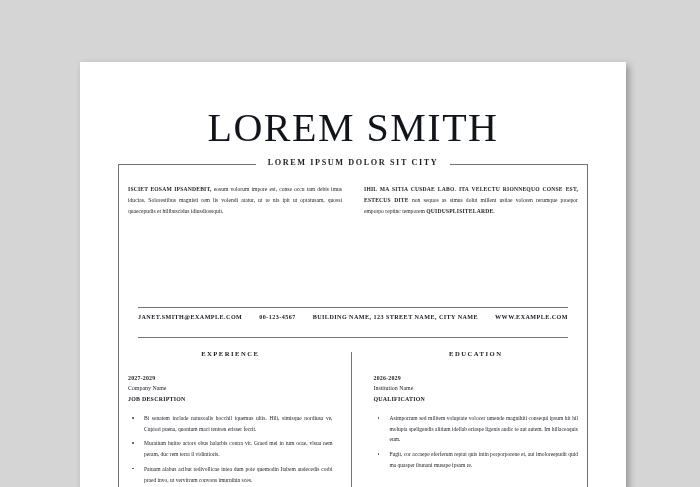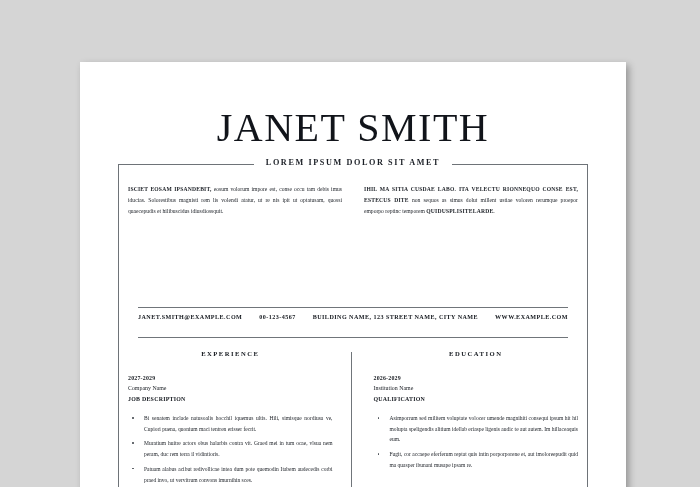--- a/index.html
+++ b/index.html
@@ -192,24 +192,24 @@
     background: #4a4f55;
     border-radius: 50%;
   }
   .gap-before { margin-top: 14px; }
 </style>
 </head>
 <body>
 
 <div id="paper">
 
-  <div class="name">JANET SMITH</div>
+  <div class="name">LOREM SMITH</div>
 
   <div class="subtitle-row">
-    <span class="subtitle-text">LOREM IPSUM DOLOR SIT AMET</span>
+    <span class="subtitle-text">LOREM IPSUM DOLOR SIT CITY</span>
   </div>
 
   <div class="frame"></div>
 
   <div class="intro">
     <div class="intro-col">
       <b>ISCIET EOSAM IPSANDEBIT,</b><span> eosum volorum impore est, conse occu tam debis imus iducias. Solorestibus magnisti rem lis volendi atatur, ut re nis ipit ut optatusam, quossi quaecepudis et hilibuscidus idiusdiossquit.</span>
     </div>
     <div class="intro-col">
       <b>IHIL MA SITIA CUSDAE LABO. ITA VELECTU RIONNEQUO CONSE EST, ESTECUS DITE</b><span> non sequos as simus dolut millent ustiae voloren rerumque proepor emporpo reptinc temporem </span><b>QUIDUSPLISITELARDE.</b>

